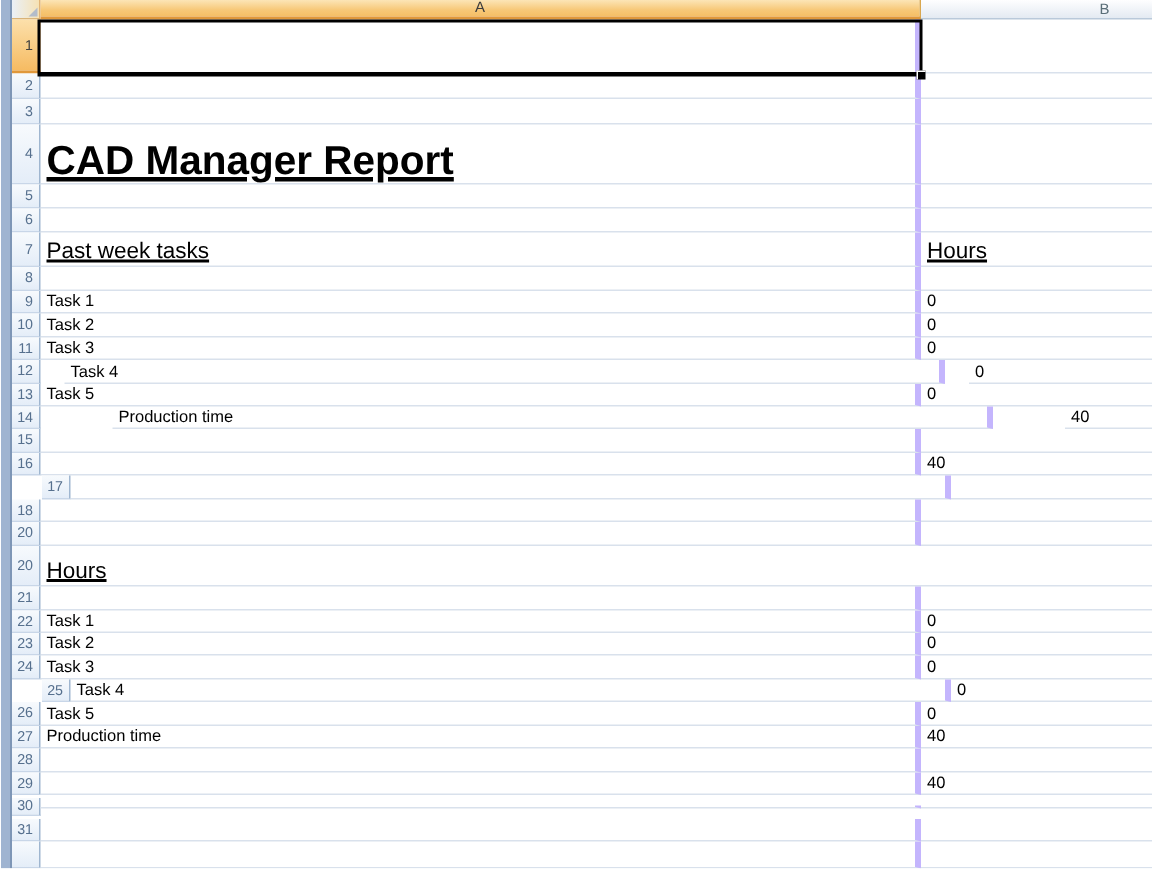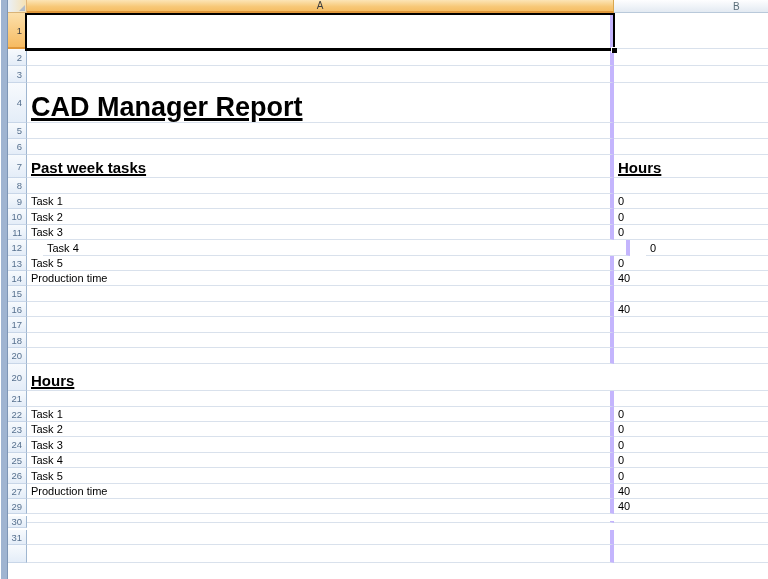--- a/index.html
+++ b/index.html
@@ -30,21 +30,21 @@
     justify-content:flex-end;padding-right:4px;}
   .rh-sel{background:linear-gradient(#FCE0AB,#F6BB62);
     border-bottom:2px solid #E0983B;border-right:1px solid #DF9840;color:#3F3F3F;}
   .cell{box-sizing:border-box;display:flex;align-items:flex-end;
     padding:0 0 1px 4px;font-size:11px;color:#000;white-space:nowrap;
     border-bottom:1px solid #D9E1EC;overflow:visible;}
   .ca{width:587px;flex:0 0 587px;border-right:4px solid #c4b5fd;}
   .cb{flex:1;}
   .title-text{font-size:27px;font-weight:bold;line-height:1.05;
     text-decoration:underline;text-decoration-thickness:3px;}
-  .section-text{font-size:15px;font-weight:bold;line-height:1.1;
+  .section-text{font-size:15px;font-weight:normal;line-height:1.1;
     text-decoration:underline;text-decoration-thickness:2px;}
   .sel-overlay{position:absolute;left:17px;top:0;width:590px;height:38px;
     box-sizing:border-box;border:2px solid #000;border-bottom-width:3px;}
   .fill-handle{position:absolute;right:-4px;bottom:-5px;width:5px;height:5px;
     background:#000;border-left:1px solid #fff;border-top:1px solid #fff;}
 </style>
 </head>
 <body>
 
 <div class="sheet">
@@ -172,21 +172,21 @@
         </div>
         <div class="row" style="height: 15px;">
           <div class="rh">13</div>
           <div class="cell ca">
             <span>Task 5</span>
           </div>
           <div class="cell cb">
             <span>0</span>
           </div>
         </div>
-        <div class="row" style="height: 15px;">
+        <div class="row" style="height: 15px; gap: 48px;">
           <div class="rh">14</div>
           <div class="cell ca">
             <span>Production time</span>
           </div>
           <div class="cell cb">
             <span>40</span>
           </div>
         </div>
         <div class="row" style="height: 16px;">
           <div class="rh">15</div>
@@ -199,21 +199,21 @@
         </div>
         <div class="row" style="height: 15px;">
           <div class="rh">16</div>
           <div class="cell ca">
             <span></span>
           </div>
           <div class="cell cb">
             <span>40</span>
           </div>
         </div>
-        <div class="row" style="height: 16px;">
+        <div class="row" style="height: 16px; margin-left: 20px;">
           <div class="rh">17</div>
           <div class="cell ca">
             <span></span>
           </div>
           <div class="cell cb">
             <span></span>
           </div>
         </div>
         <div class="row" style="height: 15px;">
           <div class="rh">18</div>
@@ -268,21 +268,21 @@
         </div>
         <div class="row" style="height: 16px;">
           <div class="rh">24</div>
           <div class="cell ca">
             <span>Task 3</span>
           </div>
           <div class="cell cb">
             <span>0</span>
           </div>
         </div>
-        <div class="row" style="height: 15px;">
+        <div class="row" style="height: 15px; padding-left: 20px;">
           <div class="rh">25</div>
           <div class="cell ca">
             <span>Task 4</span>
           </div>
           <div class="cell cb">
             <span>0</span>
           </div>
         </div>
         <div class="row" style="height: 16px;">
           <div class="rh">26</div>
@@ -293,20 +293,29 @@
             <span>0</span>
           </div>
         </div>
         <div class="row" style="height: 15px;">
           <div class="rh">27</div>
           <div class="cell ca">
             <span>Production time</span>
           </div>
           <div class="cell cb">
             <span>40</span>
+          </div>
+        </div>
+        <div class="row" style="height: 16px;">
+          <div class="rh">28</div>
+          <div class="cell ca">
+            <span></span>
+          </div>
+          <div class="cell cb">
+            <span></span>
           </div>
         </div>
         <div class="row" style="height: 15px;">
           <div class="rh">29</div>
           <div class="cell ca">
             <span></span>
           </div>
           <div class="cell cb">
             <span>40</span>
           </div>

